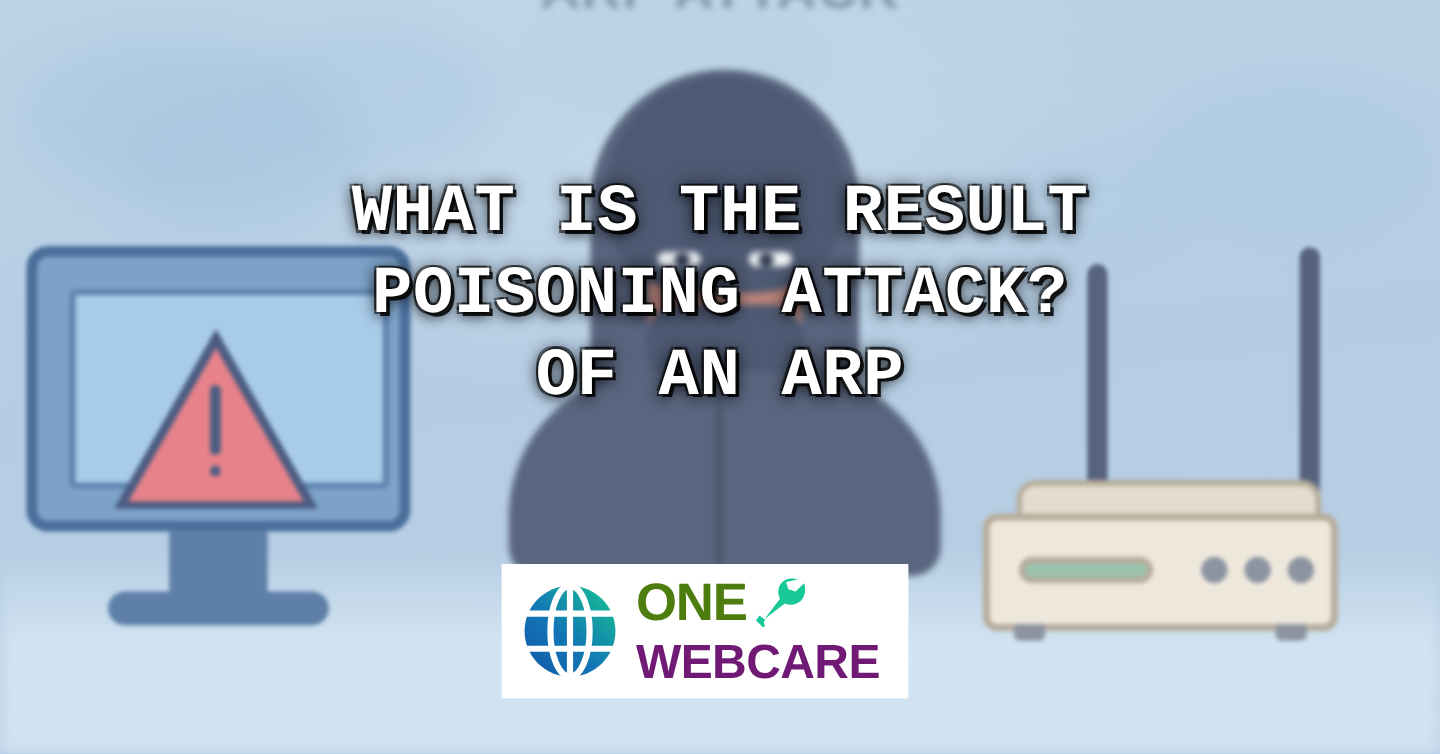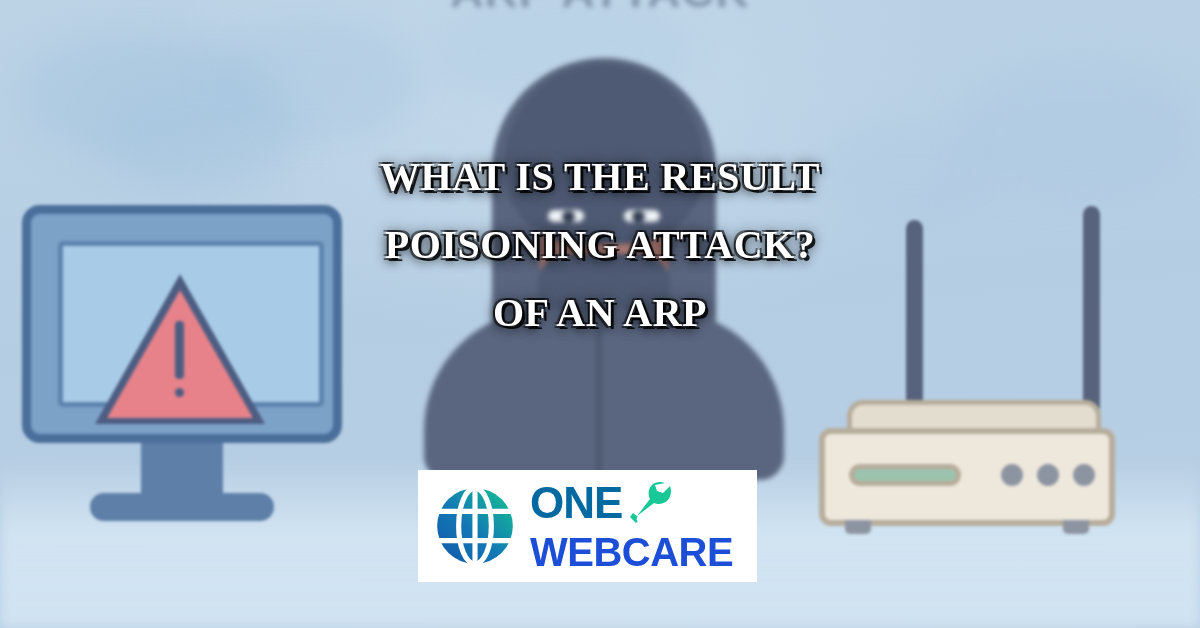--- a/index.html
+++ b/index.html
@@ -262,23 +262,23 @@
     white-space: nowrap;
   }
 
   
   .headline {
     position: absolute;
     left: 0; right: 0;
     top: 143px;
     text-align: center;
     color: #ffffff;
-    font-family: Liberation Serif, serif;
+    font-family: Liberation Mono, monospace;
     font-weight: 700;
-    font-size: 40px;
+    font-size: 56px;
     line-height: 68px;
     letter-spacing: 0.5px;
     text-shadow:
        3px 3px 0 rgba(0,0,0,0.85),
       -2px 2px 0 rgba(0,0,0,0.55),
        2px -2px 0 rgba(0,0,0,0.55),
       -2px -2px 0 rgba(0,0,0,0.45),
        0 0 14px rgba(0,0,0,0.65),
        0 4px 10px rgba(0,0,0,0.5);
   }
@@ -395,23 +395,23 @@
       <g stroke="#ffffff" stroke-width="6" fill="none">
         <line x1="7" y1="33" x2="93" y2="33"></line>
         <line x1="7" y1="67" x2="93" y2="67"></line>
         <ellipse cx="50" cy="50" rx="19" ry="44"></ellipse>
         <line x1="50" y1="6" x2="50" y2="94"></line>
       </g>
     </svg>
 
     <div class="logo-words">
       <div class="logo-row1">
-        <span class="logo-one" style="color: #0369a1;">ONE</span>
+        <span class="logo-one" style="color: #4d7c0f;">ONE</span>
         <svg class="logo-wrench" viewBox="0 0 50 46">
           <path d="M41 3 C36 1 30 2 27 6 C24 10 24 15 26 19 L13 36 L9 33 L6 37 L12 43 L16 39 L13 36 L30 23 C34 25 39 24 43 21 C47 17 48 11 46 6 L39 13 L33 11 L31 5 Z" fill="#18c896"></path>
           <circle cx="15" cy="39" r="2.4" fill="#ffffff"></circle>
         </svg>
       </div>
-      <span class="logo-webcare" style="color: #1d4ed8;">WEBCARE</span>
+      <span class="logo-webcare" style="color: #701a75;">WEBCARE</span>
     </div>
   </div>
 
 </div>
 
 </body></html>

